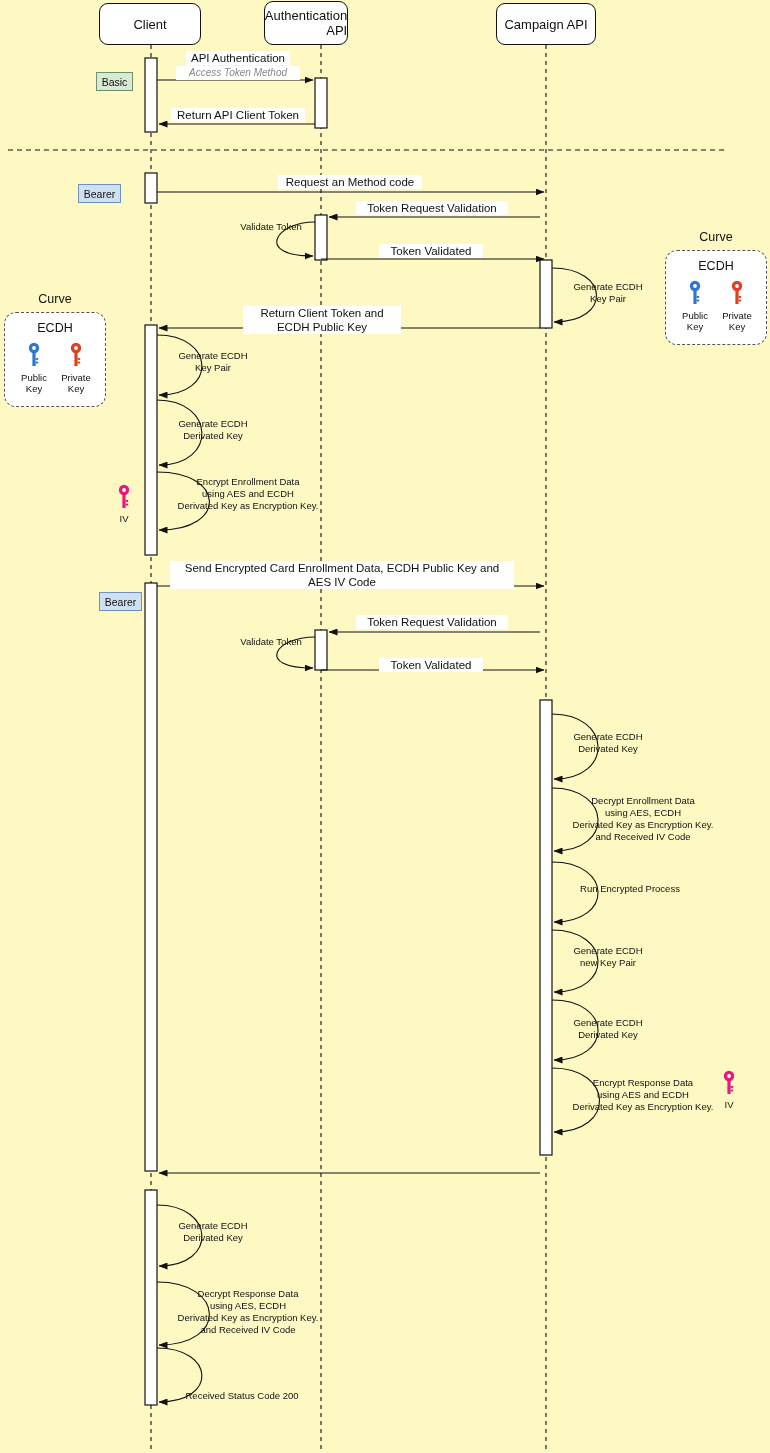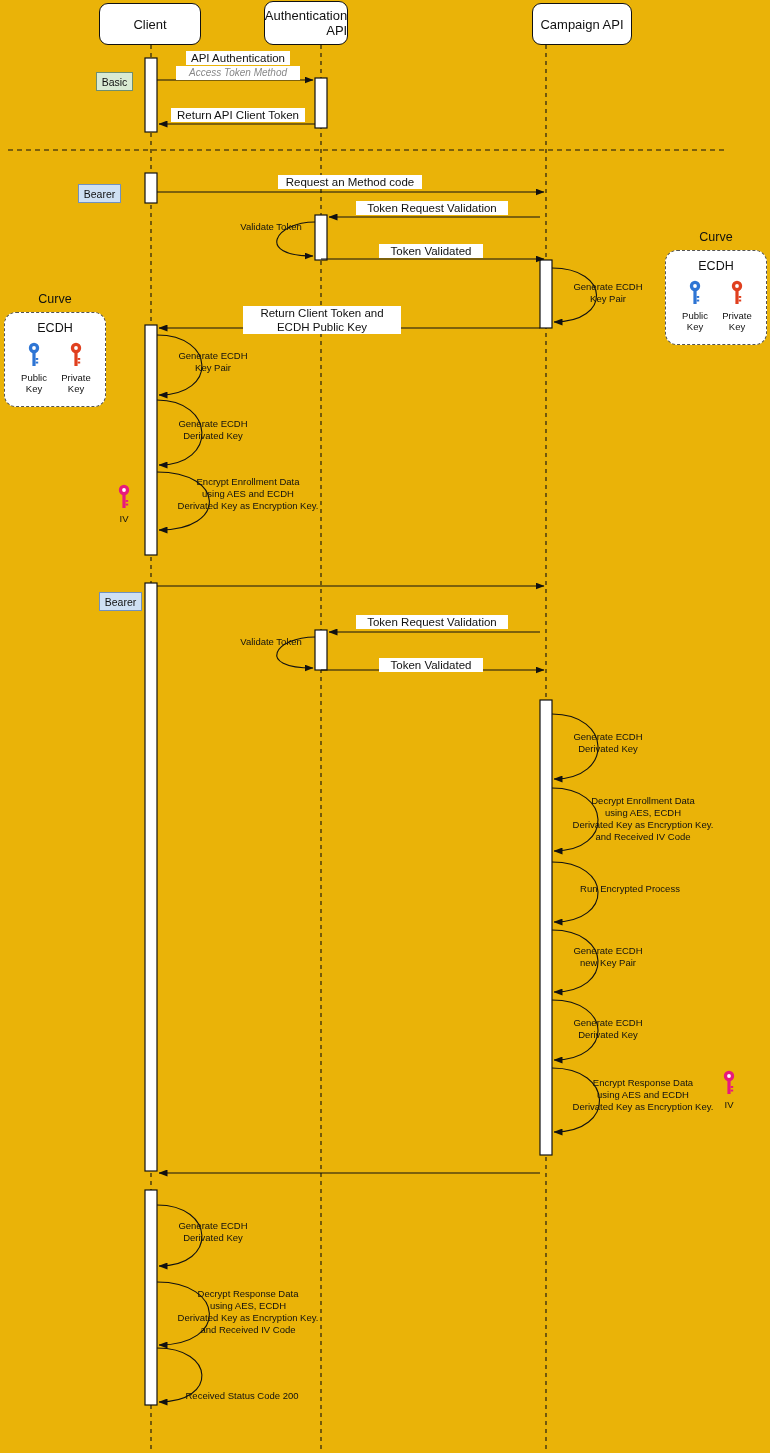--- a/index.html
+++ b/index.html
@@ -9,21 +9,21 @@
   }
   body {
     font-family: "Liberation Sans", sans-serif;
     color: #111111;
   }
   #diagram-root {
     position: relative;
     width: 770px;
     height: 1453px;
     overflow: hidden;
-    background: #eab308;
+    background: #fef9c3;
   }
   #diagram-svg {
     position: absolute;
     left: 0;
     top: 0;
     width: 770px;
     height: 1453px;
   }
   .participant-box {
     position: absolute;
@@ -222,21 +222,21 @@
     </g>
   </svg>
 
   <div class="participant-box" style="left:99px; top:3px; width:102px; height:42px;">
     <span>Client</span>
   </div>
   <div class="participant-box" style="left:264px; top:1px; width:84px; height:44px; white-space:pre-line;text-align:right;">
     <span>Authentication
 API</span>
   </div>
-  <div class="participant-box" style="left:496px; top:3px; width:100px; height:42px;margin-left:36px;">
+  <div class="participant-box" style="left:496px; top:3px; width:100px; height:42px;">
     <span>Campaign API</span>
   </div>
 
   <div class="badge" style="left:96px; top:72px; width:37px; height:19px;">
     <span>Basic</span>
   </div>
   <div class="badge bearer" style="left:78px; top:184px; width:43px; height:19px;">
     <span>Bearer</span>
   </div>
   <div class="badge bearer" style="left:99px; top:592px; width:43px; height:19px;">
@@ -246,20 +246,22 @@
   <div class="msg-label" style="left:186px; top:51px; width:100px;">API Authentication</div>
   <div class="msg-label sub" style="left:176px; top:66px; width:120px;">Access Token Method</div>
   <div class="msg-label" style="left:171px; top:108px; width:130px;">Return API Client Token</div>
 
   <div class="msg-label" style="left:278px; top:175px; width:140px;">Request an Method code</div>
   <div class="msg-label" style="left:356px; top:201px; width:148px;">Token Request Validation</div>
   <div class="msg-label" style="left:379px; top:244px; width:100px;">Token Validated</div>
   <div class="msg-label" style="left:243px; top:306px; width:154px;">Return Client Token and
 ECDH Public Key</div>
 
+  <div class="msg-label" style="left:170px; top:561px; width:340px;">Send Encrypted Card Enrollment Data, ECDH Public Key and
+AES IV Code</div>
   <div class="msg-label" style="left:356px; top:615px; width:148px;">Token Request Validation</div>
   <div class="msg-label" style="left:379px; top:658px; width:100px;">Token Validated</div>
 
   <div class="self-label" style="left:229px; top:221px; width:84px;">Validate Token</div>
   <div class="self-label" style="left:562px; top:281px; width:92px;">Generate ECDH
 Key Pair</div>
   <div class="self-label" style="left:167px; top:350px; width:92px;">Generate ECDH
 Key Pair</div>
   <div class="self-label" style="left:167px; top:418px; width:92px;">Generate ECDH
 Derivated Key</div>

